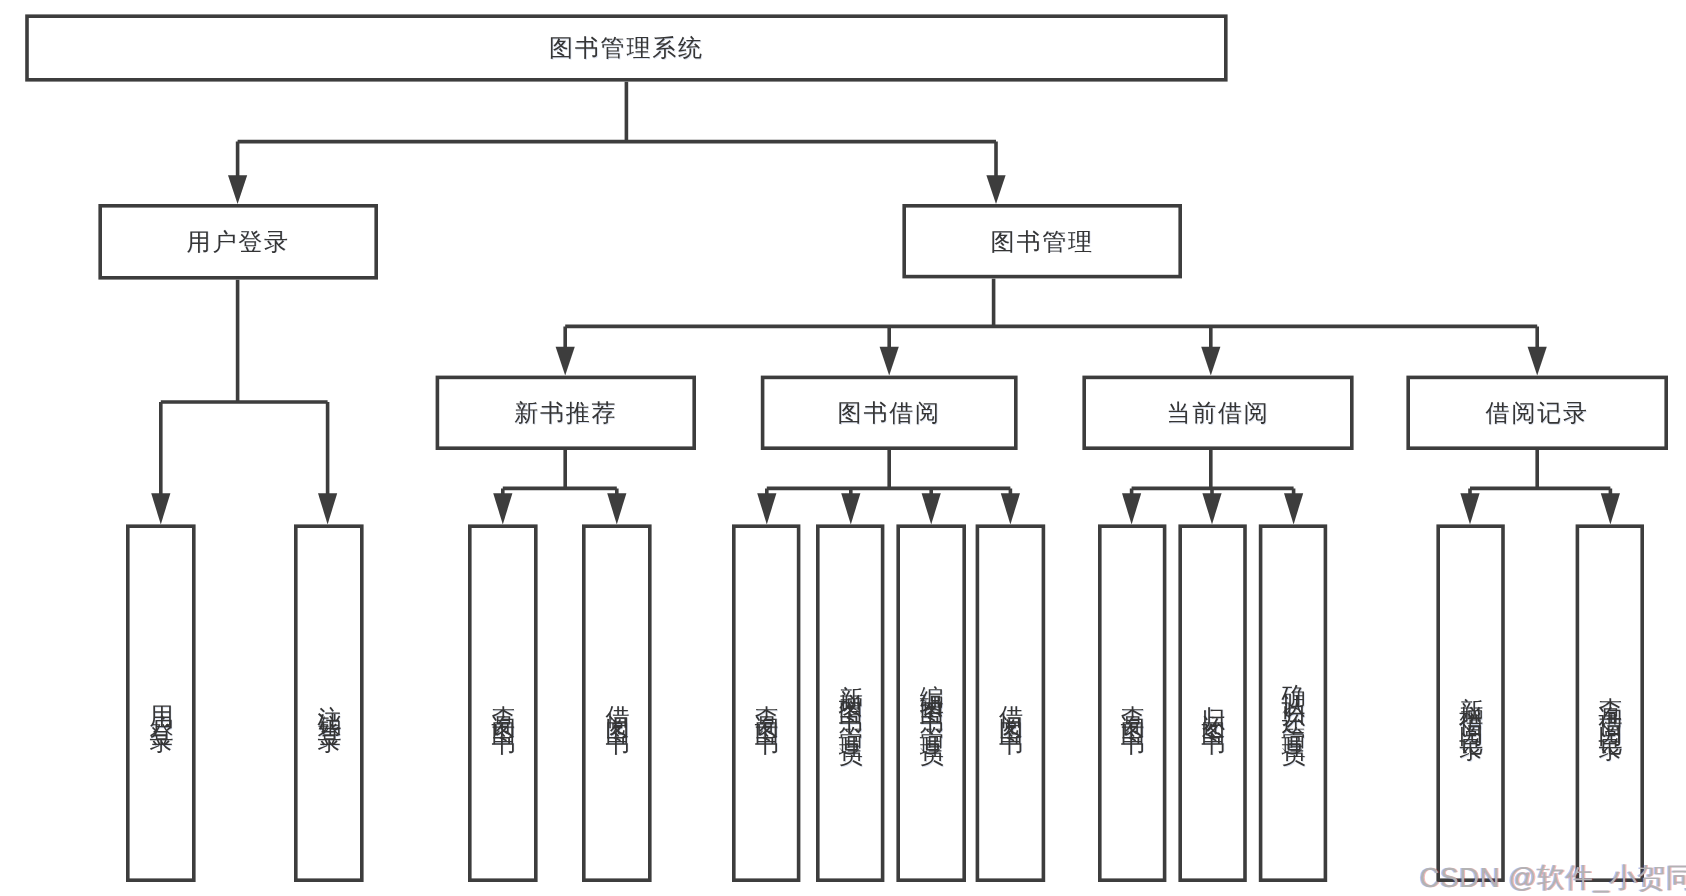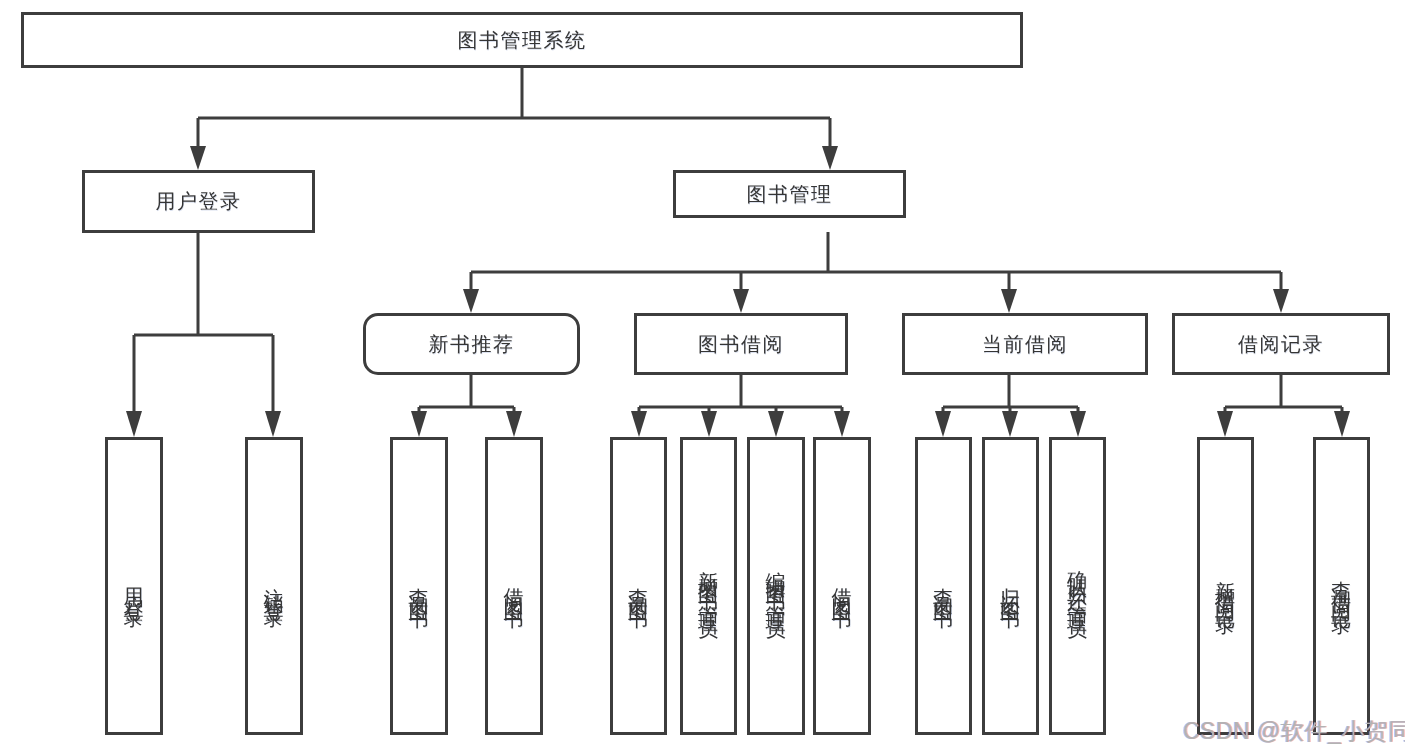--- a/index.html
+++ b/index.html
@@ -115,31 +115,31 @@
     </g>
   </svg>
 
   <div class="node" style="left:21px; top:12px; width:1002px; height:56px;align-items:center;">
     <span class="label">图书管理系统</span>
   </div>
 
   <div class="node" style="left:82px; top:170px; width:233px; height:63px;">
     <span class="label">用户登录</span>
   </div>
-  <div class="node" style="left:673px; top:170px; width:233px; height:48px;">
+  <div class="node" style="left:752px; top:170px; width:233px; height:62px;">
     <span class="label">图书管理</span>
   </div>
 
-  <div class="node" style="left:363px; top:313px; width:217px; height:62px;border-radius:15px;">
+  <div class="node" style="left:363px; top:313px; width:217px; height:62px;">
     <span class="label">新书推荐</span>
   </div>
   <div class="node" style="left:634px; top:313px; width:214px; height:62px;text-align:center;">
     <span class="label">图书借阅</span>
   </div>
-  <div class="node" style="left:902px; top:313px; width:246px; height:62px;">
+  <div class="node" style="left:902px; top:313px; width:226px; height:62px;">
     <span class="label">当前借阅</span>
   </div>
   <div class="node" style="left:1172px; top:313px; width:218px; height:62px;text-align:right;">
     <span class="label">借阅记录</span>
   </div>
 
   <div class="node vert" style="left:105px; top:437px; width:58px; height:298px;">
     <span class="label">用户登录</span>
   </div>
   <div class="node vert" style="left:245px; top:437px; width:58px; height:298px;">

